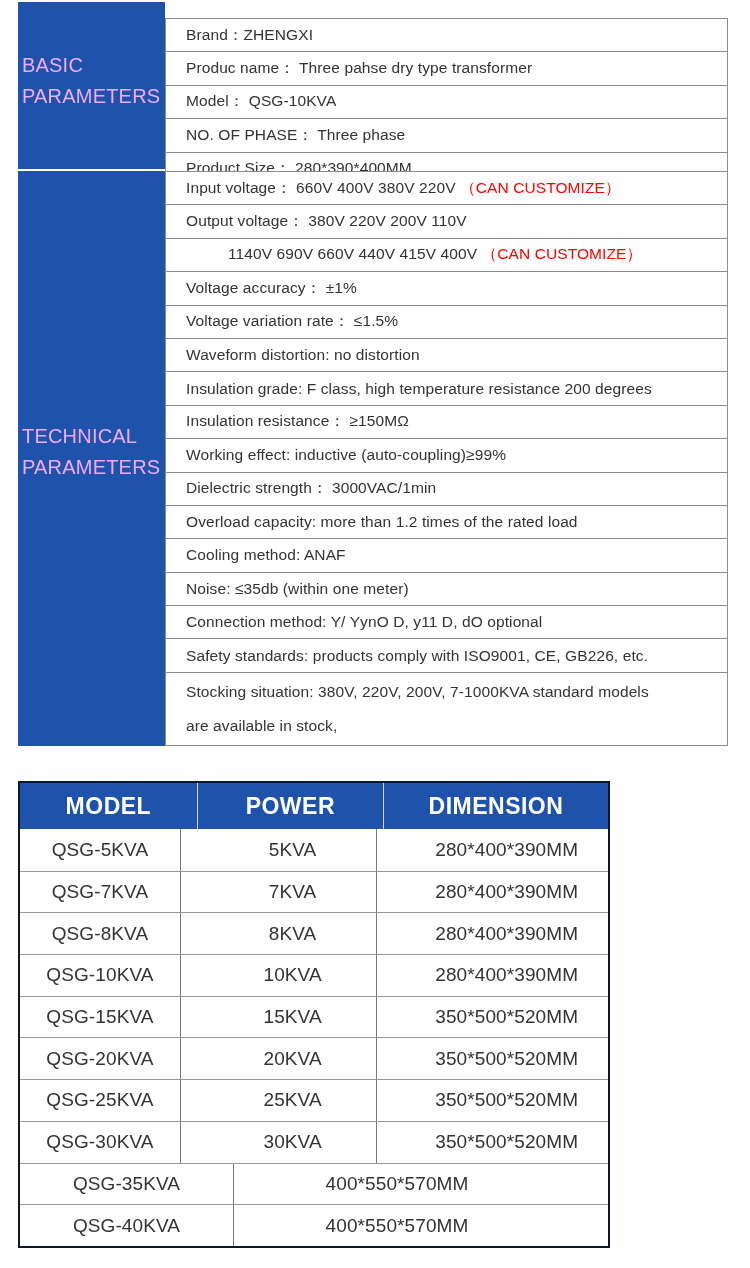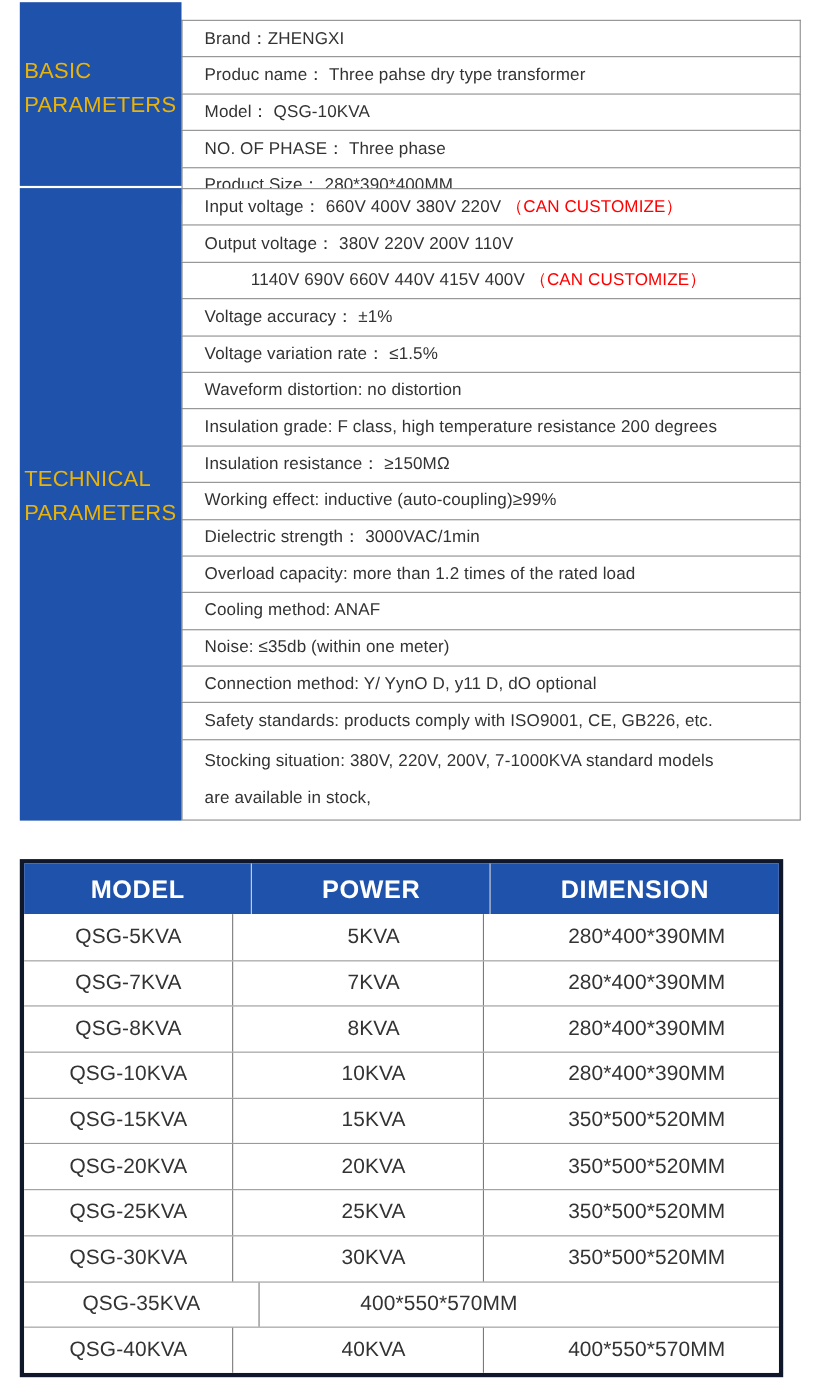--- a/index.html
+++ b/index.html
@@ -30,21 +30,21 @@
   .spec-body {
     position: relative;
   }
 
   
   .label-panel {
     position: absolute;
     left: 0;
     width: 147px;
     background: #1e52ab;
-    color: #eab308;
+    color: #f0abfc;
     font-size: 20px;
     line-height: 31px;
     font-weight: 400;
     letter-spacing: 0.2px;
     padding-left: 4px;
     z-index: 3;
     white-space: nowrap;
     overflow: visible;
   }
   .label-panel .lp-inner {
@@ -92,22 +92,22 @@
   .srow.tall .txt { line-height: 34px; }
   .srow .txt.indent { padding-left: 62px; }
 
   .red { color: #ff0000; }
 
   
   .model-table {
     position: absolute;
     left: 18px;
     top: 781px;
-    width: 694px;
-    border: 4px solid #0f172a;
+    width: 592px;
+    border: 2px solid #0f172a;
     border-collapse: collapse;
   }
 
   .mt-head {
     display: flex;
     background: #1e52ab;
     height: 46px;
   }
   .mt-head .mh {
     color: #ffffff;
@@ -280,19 +280,18 @@
           <div class="mc c0">QSG-30KVA</div>
           <div class="mc c1">30KVA</div>
           <div class="mc c2">350*500*520MM</div>
         </div>
         <div class="mt-row">
           <div class="mc c0">QSG-35KVA</div>
           <div class="mc c2">400*550*570MM</div>
         </div>
         <div class="mt-row">
           <div class="mc c0">QSG-40KVA</div>
-          <div class="mc c1">40KVA</div>
           <div class="mc c2">400*550*570MM</div>
         </div>
       </div>
   </div>
 
 </div>
 
 </body></html>

